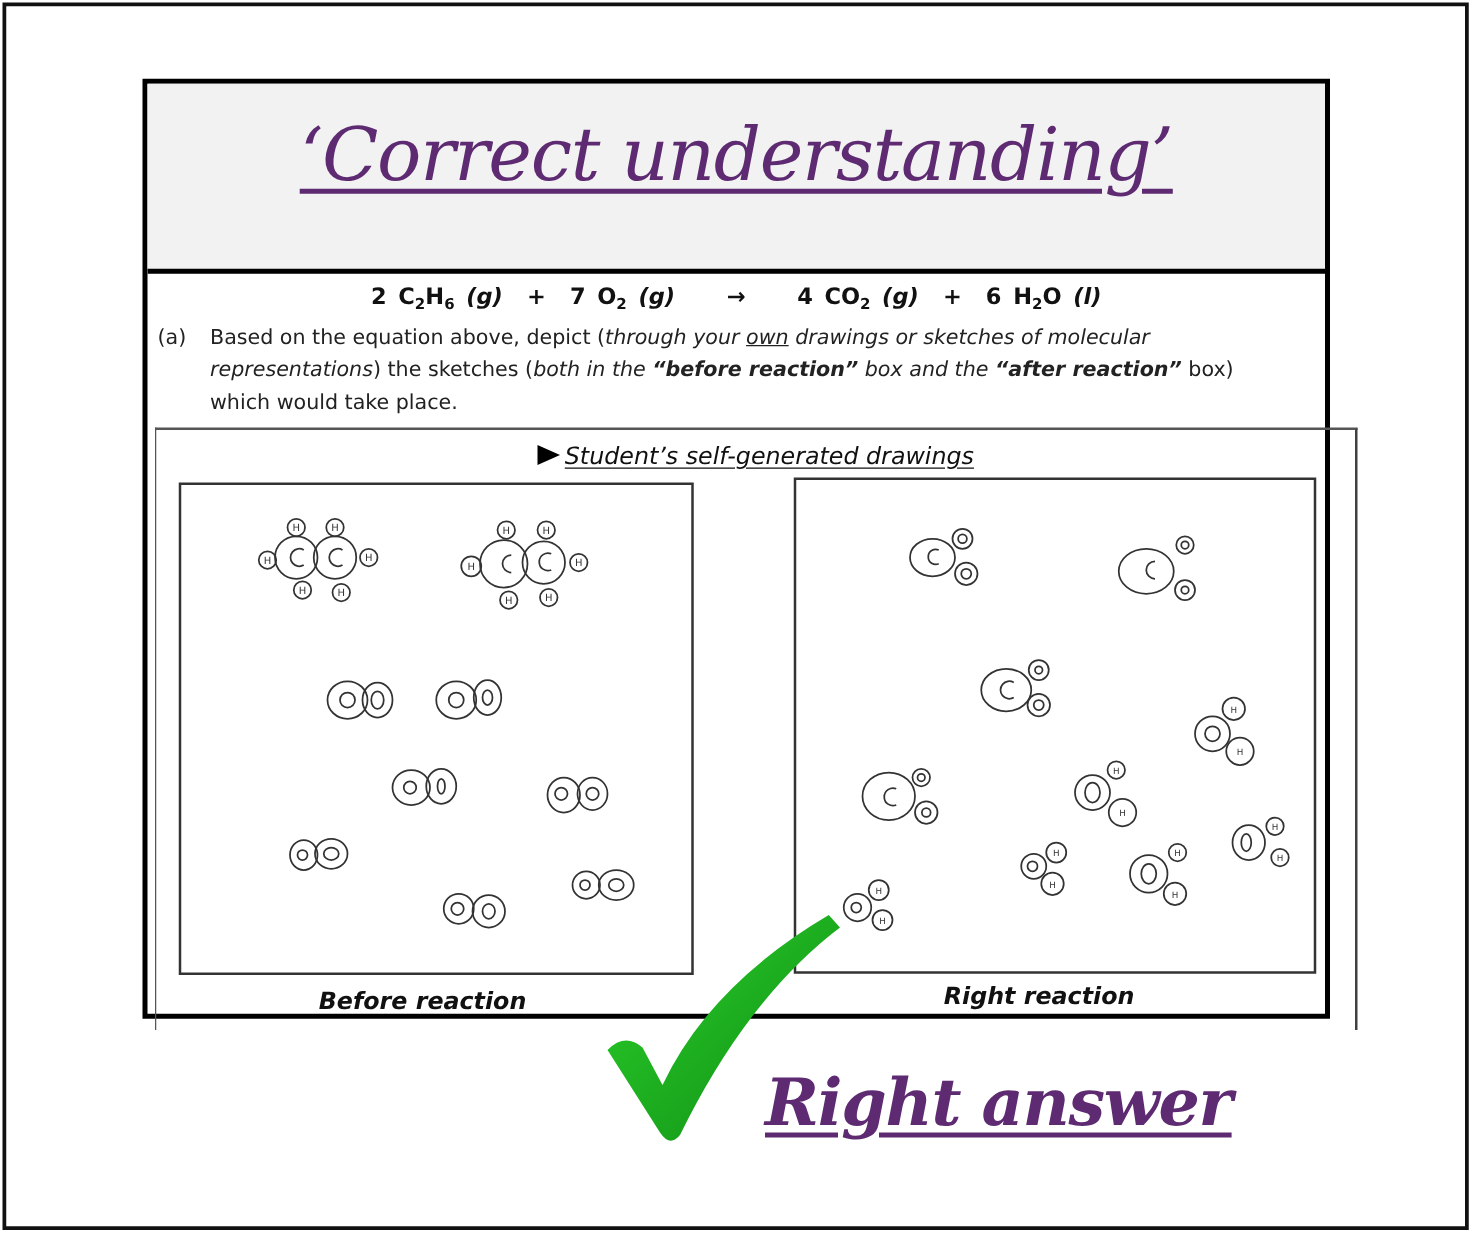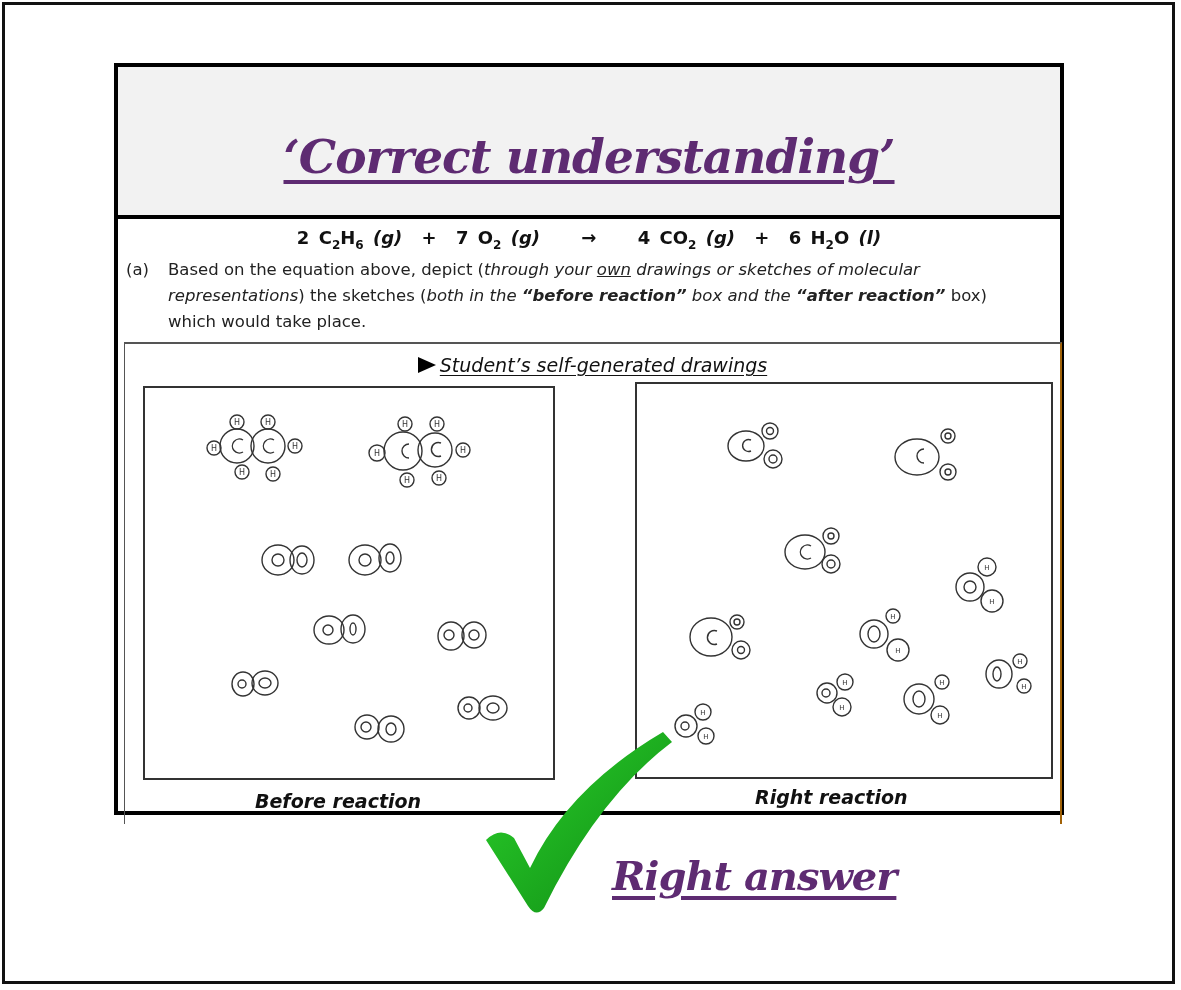--- a/index.html
+++ b/index.html
@@ -1,44 +1,44 @@
 <!DOCTYPE html>
 <html><head>
 <meta charset="utf-8">
 <style>
   html, body { margin: 0; padding: 0; background: #ffffff; }
   body { width: 1181px; height: 990px; position: relative; overflow: hidden; font-family: "Liberation Sans", sans-serif; }
   .outer-frame { position: absolute; left: 2px; top: 2px; width: 1173px; height: 982px; border: 3px solid #111; box-sizing: border-box; background: #fff; }
   .panel { position: absolute; left: 114px; top: 63px; width: 950px; height: 752px; border: 4px solid #000; box-sizing: border-box; background: #fff; }
   .header-band { position: absolute; left: 0; top: 0; right: 0; height: 148px; background: #f2f2f2; border-bottom: 4px solid #000; }
-  .title { position: absolute; left: 0; right: 0; top: 22px; text-align: center; font-family: "DejaVu Serif", serif; font-style: italic; font-weight: bold; font-size: 47px; color: #5e2b72; text-decoration: underline; text-decoration-thickness: 4px; text-underline-offset: 7px; letter-spacing: -1px; margin-top: 40px; }
+  .title { position: absolute; left: 0; right: 0; top: 22px; text-align: center; font-family: "DejaVu Serif", serif; font-style: italic; font-weight: normal; font-size: 59px; color: #5e2b72; text-decoration: underline; text-decoration-thickness: 4px; text-underline-offset: 7px; letter-spacing: -1px; }
   .worksheet { position: absolute; left: 0; top: 152px; right: 0; bottom: 0; }
   .equation { position: absolute; left: 0; right: 0; top: 8px; text-align: center; font-family: "DejaVu Sans", sans-serif; font-weight: bold; font-size: 18px; color: #111; word-spacing: 3px; }
   .equation sub { font-size: 12px; }
   .eq-term { margin: 16px 10px; }
   .question { position: absolute; left: 8px; top: 38px; right: 40px; font-family: "DejaVu Sans", sans-serif; font-size: 16.5px; line-height: 26px; color: #222; }
   .q-label { position: absolute; left: 0; top: 0; }
   .q-text { margin-left: 42px; display: block; }
   .q-text i { font-style: italic; }
   .q-text u { text-decoration: underline; }
   .q-text b { font-weight: bold; font-style: italic; }
-  .drawing-area { position: absolute; left: 6px; top: 123px; width: 935px; height: 480px; border-top: 2px solid #555; border-left: 1px solid #555; border-right: 2px solid #a16207; }
+  .drawing-area { position: absolute; left: 6px; top: 123px; width: 935px; height: 480px; border-top: 2px solid #555; border-left: 1px solid #555; border-right: 2px solid #404040; padding-left: 24px; }
   .section-label { position: absolute; left: 0; right: 0; top: 10px; text-align: center; font-family: "DejaVu Sans", sans-serif; font-style: italic; font-size: 19px; color: #111; }
   .section-label span.text { text-decoration: underline; text-underline-offset: 3px; }
   .triangle-icon { display: inline-block; width: 0; height: 0; border-top: 8px solid transparent; border-bottom: 8px solid transparent; border-left: 18px solid #000; vertical-align: -1px; margin-right: 4px; }
   .box { position: absolute; border: 2px solid #333; background: #fff; }
   .box-before { left: 18px; top: 42px; width: 408px; height: 390px; }
   .box-after { left: 510px; top: 38px; width: 414px; height: 393px; }
   .box-caption { position: absolute; font-family: "DejaVu Sans", sans-serif; font-style: italic; font-weight: bold; font-size: 19px; color: #111; text-align: right; }
   .cap-before { left: 130px; top: 446px; }
   .cap-after { left: 630px; top: 442px; }
   .mid { position: absolute; left: 428px; top: 110px; width: 80px; height: 160px; }
   .reaction-label { position: absolute; left: 0; top: 68px; width: 80px; text-align: center; font-family: "DejaVu Sans", sans-serif; font-style: italic; font-weight: bold; font-size: 15px; color: #111; }
   svg { display: block; }
-  .bottom-label { position: absolute; left: 612px; top: 852px; font-family: "DejaVu Serif", serif; font-style: italic; font-weight: bold; font-size: 40px; color: #5e2b72; text-decoration: underline; text-decoration-thickness: 4px; text-underline-offset: 6px; letter-spacing: -1px; }
+  .bottom-label { position: absolute; left: 612px; top: 852px; font-family: "DejaVu Serif", serif; font-style: italic; font-weight: bold; font-size: 52px; color: #5e2b72; text-decoration: underline; text-decoration-thickness: 4px; text-underline-offset: 6px; letter-spacing: -1px; }
   .checkmark { position: absolute; left: 478px; top: 728px; }
 </style>
 </head>
 <body>
 
 <div class="outer-frame"></div>
 
 <div class="panel">
   <div class="header-band">
     <div class="title">‘Correct understanding’</div>

